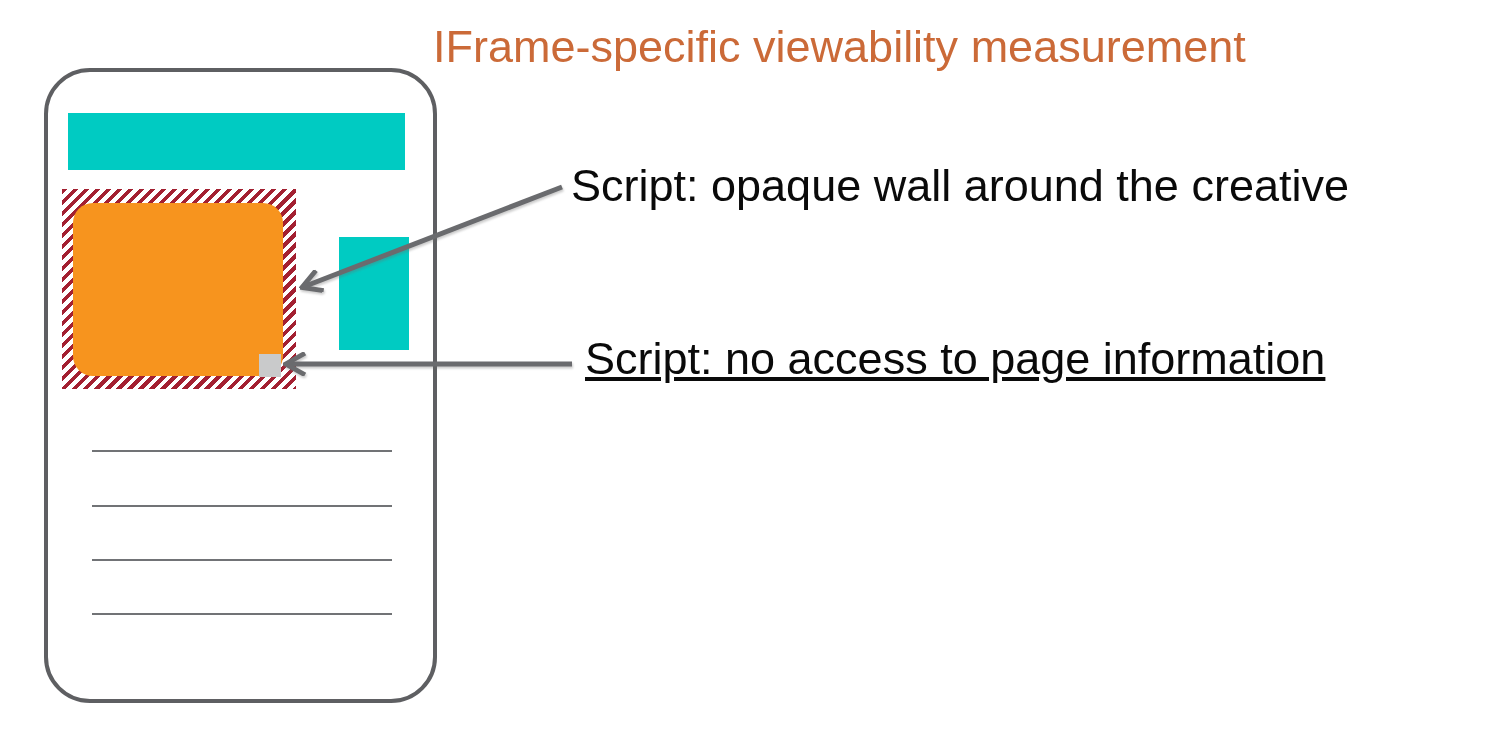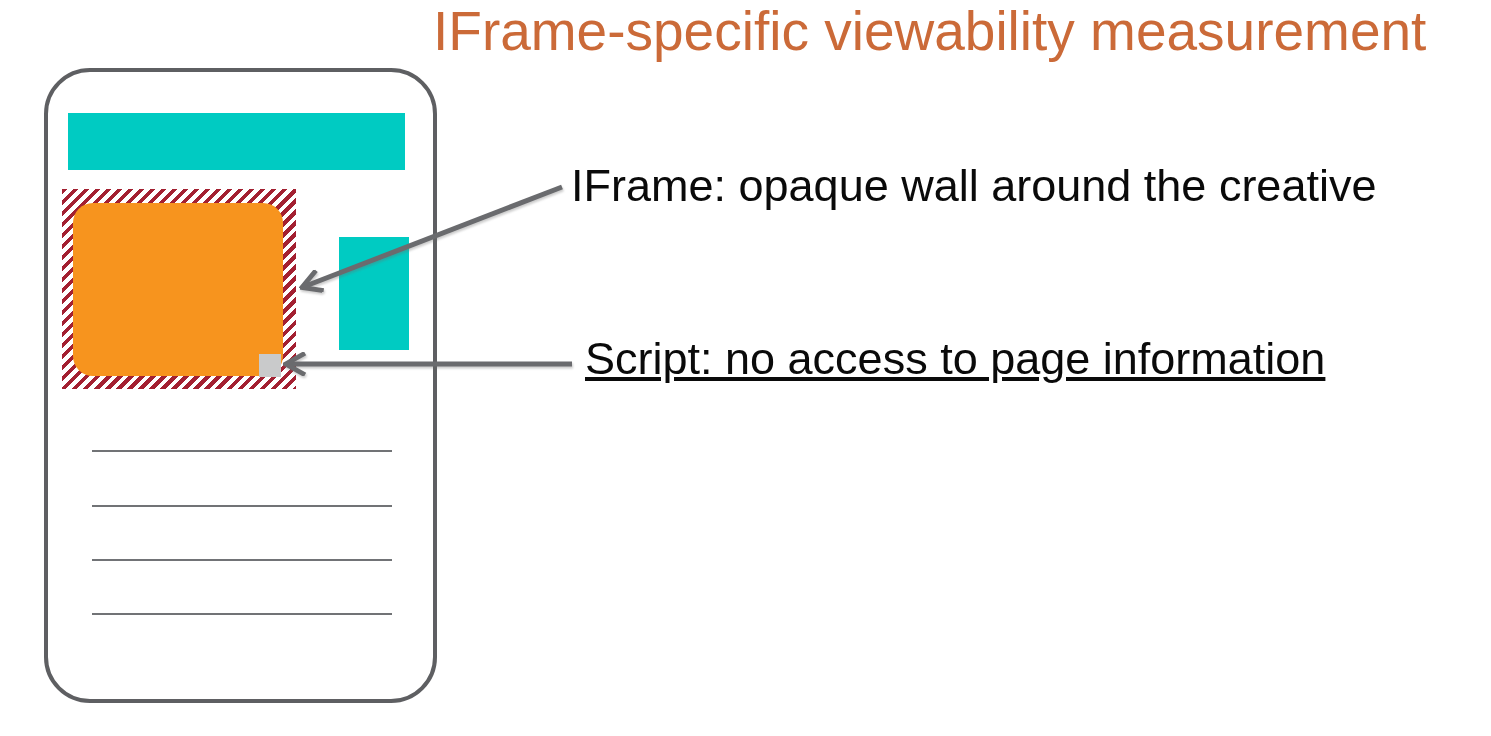--- a/index.html
+++ b/index.html
@@ -7,22 +7,22 @@
     position: relative;
     width: 1491px;
     height: 736px;
     background: var(--c-background, #fff);
     font-family: "Liberation Sans", sans-serif;
     overflow: hidden;
   }
   .diagram-title {
     position: absolute;
     left: 433px;
-    top: 4px;
-    font-size: 55px;
+    top: 24px;
+    font-size: 45px;
     line-height: 1.0;
     color: var(--c-title, #CB6A38);
     white-space: nowrap;
   }
   .annotation-label {
     position: absolute;
     font-size: 45px;
     line-height: 1.0;
     color: var(--c-text, #0a0a0a);
     white-space: nowrap;
@@ -141,17 +141,17 @@
   <svg class="arrows-overlay" viewBox="0 0 1491 736" xmlns="http://www.w3.org/2000/svg" aria-hidden="true">
     <defs>
       <marker id="chevron-head" viewBox="0 0 10 10" refX="8.5" refY="5" markerUnits="userSpaceOnUse" markerWidth="24" markerHeight="24" orient="auto">
         <path d="M 1 0.5 L 9 5 L 1 9.5" class="arrow-head-stroke"></path>
       </marker>
     </defs>
     <path d="M 562 187 L 303 287" class="arrow-stroke" marker-end="url(#chevron-head)"></path>
     <path d="M 572 364 L 287 364" class="arrow-stroke" marker-end="url(#chevron-head)"></path>
   </svg>
 
-  <div class="annotation-label label-iframe">IFrame: opaque wall around the creative</div>
+  <div class="annotation-label label-iframe">Script: opaque wall around the creative</div>
 
   <div class="annotation-label label-script">Script: no access to page information</div>
 
 </div>
 
 </body></html>

